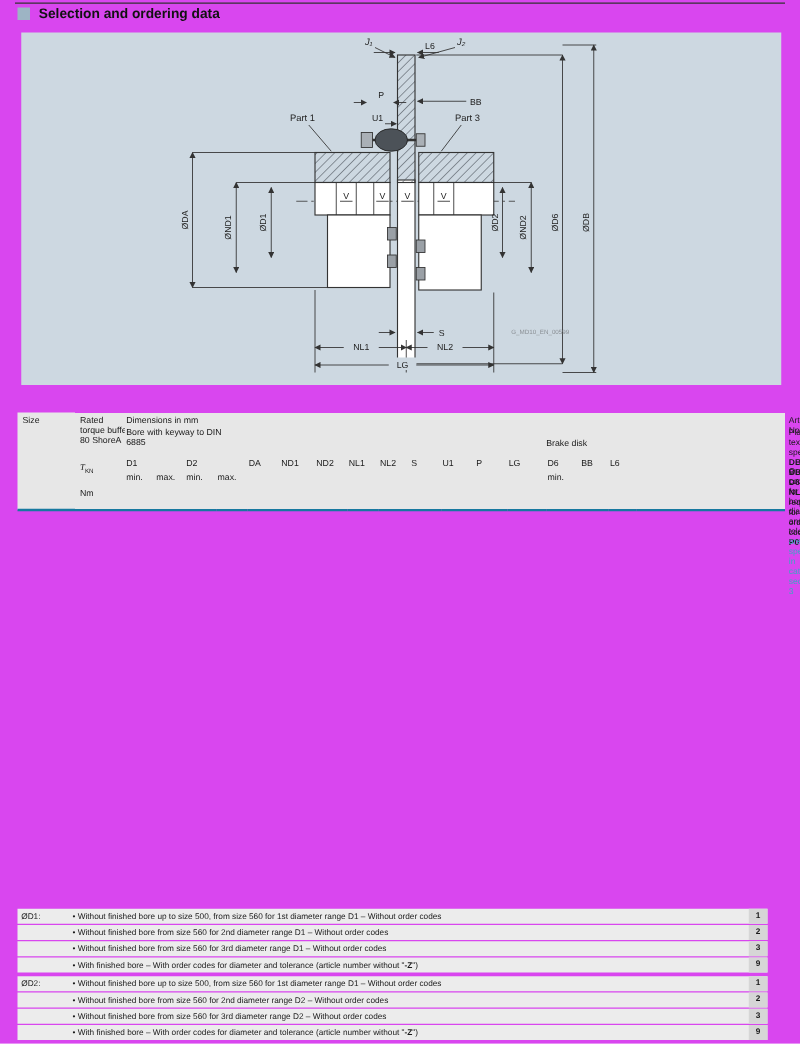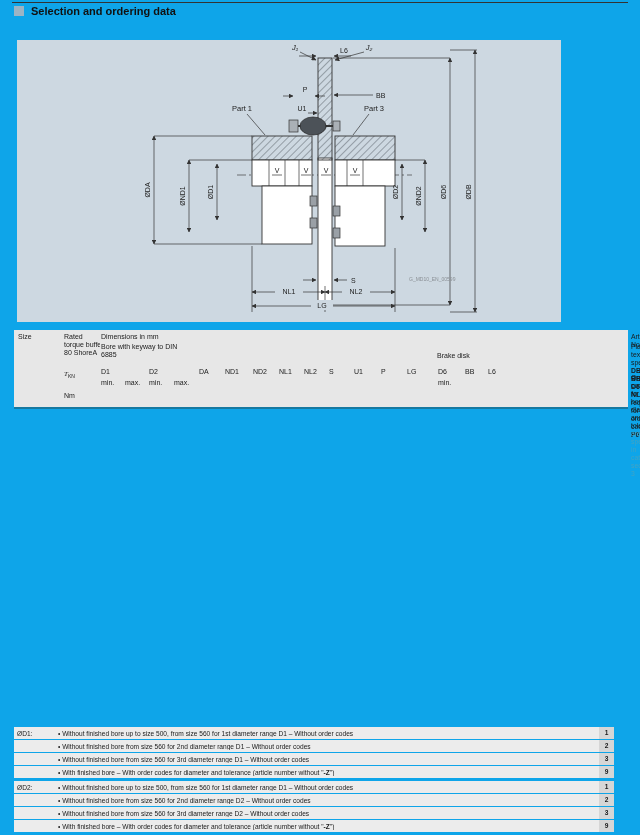--- a/index.html
+++ b/index.html
@@ -10,28 +10,28 @@
     --article-bg: #d0dfe9;
     --header-bg: #e7e7e7;
     --diagram-bg: #cdd8e1;
     --fn-bg: #ececec;
     --fn-code-bg: #d6d6d6;
     --ink: #1a1a1a;
   }
   *{box-sizing:border-box; margin:0; padding:0;}
   html,body{background:#fff;}
   body{font-family:"Liberation Sans","DejaVu Sans",sans-serif; color:var(--ink);}
-  .page{position:relative; width:640px; height:835px; background:#0ea5e9; overflow:hidden;}
+  .page{position:relative; width:640px; height:835px; background:#d946ef; overflow:hidden;}
 
   .top-rule{position:absolute; left:12px; right:12px; top:2px; height:1px; background:#333;}
   .title-bar{position:absolute; left:14px; top:5px; display:flex; align-items:center;}
   .title-square{width:10px; height:10px; background:#9db4c4; margin-right:7px;}
   .page-title{font-size:11px; font-weight:bold; color:#111;}
 
-  .diagram-box{position:absolute; left:17px; top:40px; width:544px; height:282px; background:var(--diagram-bg);}
+  .diagram-box{position:absolute; left:17px; top:26px; width:608px; height:282px; background:var(--diagram-bg);}
   .diagram-box svg{display:block;}
   svg text{font-family:"Liberation Sans","DejaVu Sans",sans-serif; font-size:7.5px; fill:#222;}
   svg .dimtxt{font-size:7px;}
   svg .wm{font-size:5px; fill:#8a8f94;}
   svg .ital{font-style:italic;}
 
   .data-table{position:absolute; left:14px; top:330px; width:614px; border-collapse:collapse; table-layout:fixed;
               border-bottom:2px solid var(--teal); font-size:7px;}
   .data-table th{font-weight:normal; text-align:left; background:var(--header-bg); vertical-align:top; height:78px;}
   .data-table tr{height:21px;}

